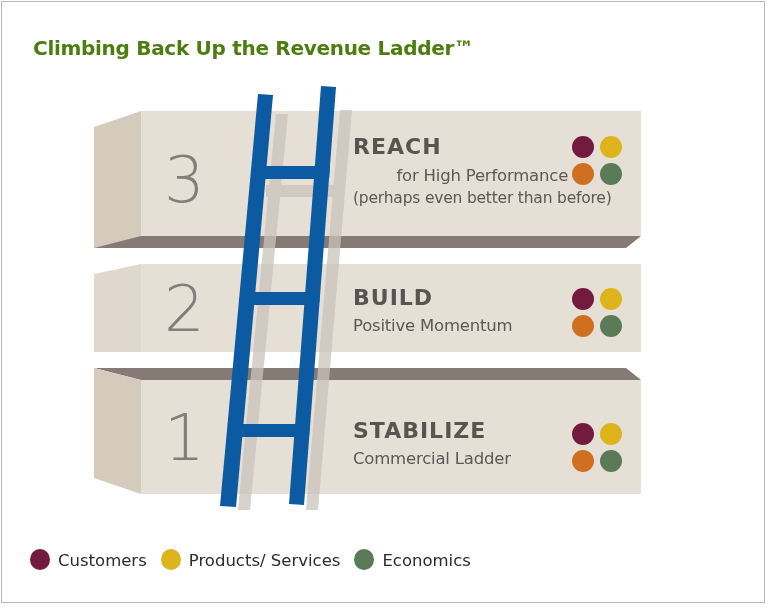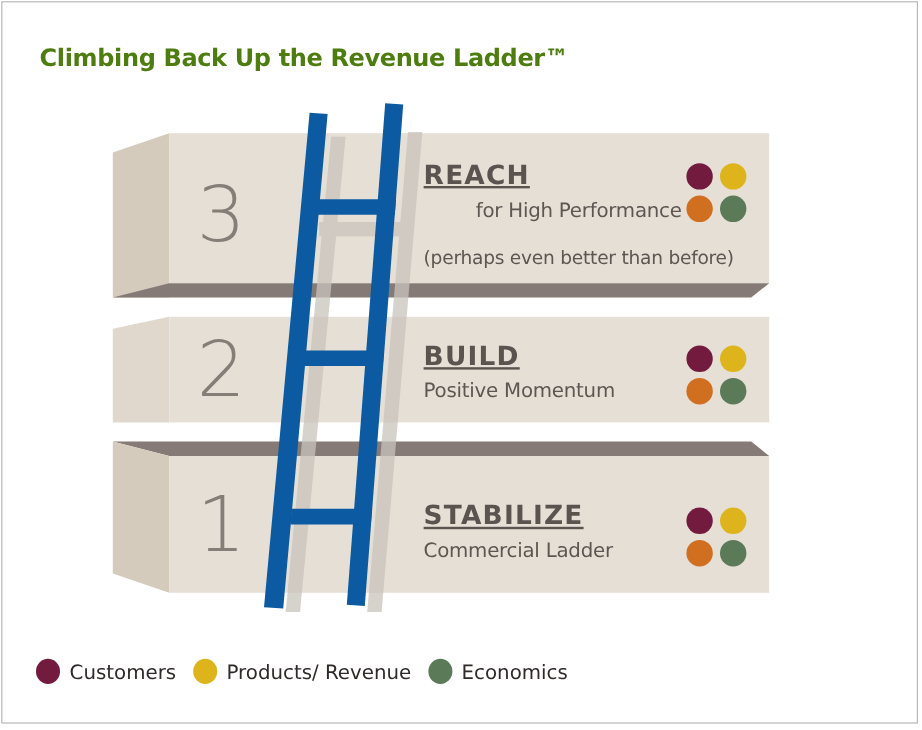--- a/index.html
+++ b/index.html
@@ -1,21 +1,21 @@
 <!DOCTYPE html>
 <html><head>
 <meta charset="utf-8">
 <style>
   html, body { margin: 0; padding: 0; background: #ffffff; }
   body { width: 768px; height: 608px; position: relative; overflow: hidden; font-family: "DejaVu Sans", sans-serif; }
   .frame { position: absolute; left: 1px; top: 1px; width: 764px; height: 602px; border: 1px solid #b8b8b8; box-sizing: border-box; background: #fff; }
   .title { position: absolute; left: 33px; top: 36px; font-size: 20px; font-weight: bold; color: #4d7c0f; letter-spacing: -0.3px; }
   svg.diagram { position: absolute; left: 0; top: 0; }
   .step-text { position: absolute; color: #5e5652; }
-  .step-heading { font-weight: bold; font-size: 22px; letter-spacing: 1px; color: #5a5350; line-height: 1; text-decoration: underline; }
+  .step-heading { font-weight: bold; font-size: 22px; letter-spacing: 1px; color: #5a5350; line-height: 1; }
   .step-sub { font-size: 16.5px; color: #5e5652; line-height: 1.35; margin-top: 6px; letter-spacing: -0.2px; text-align: center; }
   .step-num { position: absolute; font-size: 64px; font-weight: 200; color: #857d78; font-family: "DejaVu Sans", sans-serif; line-height: 1; }
   .dots { position: absolute; width: 52px; height: 50px; }
   .dot { position: absolute; width: 22px; height: 22px; border-radius: 50%; }
   .legend { position: absolute; left: 30px; top: 549px; display: flex; align-items: center; font-size: 16.5px; color: #2e2a29; white-space: nowrap; }
   .legend-item { display: flex; align-items: flex-end; margin-right: 14px; }
   .legend-dot { width: 20px; height: 21px; border-radius: 50%; margin-right: 8px; }
 </style>
 </head>
 <body>
@@ -58,21 +58,21 @@
   </g>
 </svg>
 
 <div class="step-num" style="left:164px; top:148px;">3</div>
 <div class="step-num" style="left:164px; top:277px;">2</div>
 <div class="step-num" style="left:164px; top:406px;">1</div>
 
 <div class="step-text" style="left:353px; top:136px;">
   <div class="step-heading">REACH</div>
   <div class="step-sub" style="margin-top:7px;">for High Performance</div>
-  <div class="step-sub" style="margin-top:18px; font-size:15.5px;">(perhaps even better than before)</div>
+  <div class="step-sub" style="margin-top:1px; font-size:15.5px;">(perhaps even better than before)</div>
 </div>
 
 <div class="step-text" style="left:353px; top:287px;">
   <div class="step-heading">BUILD</div>
   <div class="step-sub">Positive Momentum</div>
 </div>
 
 <div class="step-text" style="left:353px; top:420px;">
   <div class="step-heading">STABILIZE</div>
   <div class="step-sub">Commercial Ladder</div>
@@ -97,19 +97,19 @@
   <span class="dot" style="left:28px; top:27px; background:#5a7a58;"></span>
 </div>
 
 <div class="legend">
   <div class="legend-item">
     <span class="legend-dot" style="background:#721b3f;"></span>
     <span>Customers</span>
   </div>
   <div class="legend-item">
     <span class="legend-dot" style="background:#ddb41b;"></span>
-    <span>Products/ Revenue</span>
+    <span>Products/ Services</span>
   </div>
   <div class="legend-item">
     <span class="legend-dot" style="background:#5a7a58;"></span>
     <span>Economics</span>
   </div>
 </div>
 
 </body></html>

